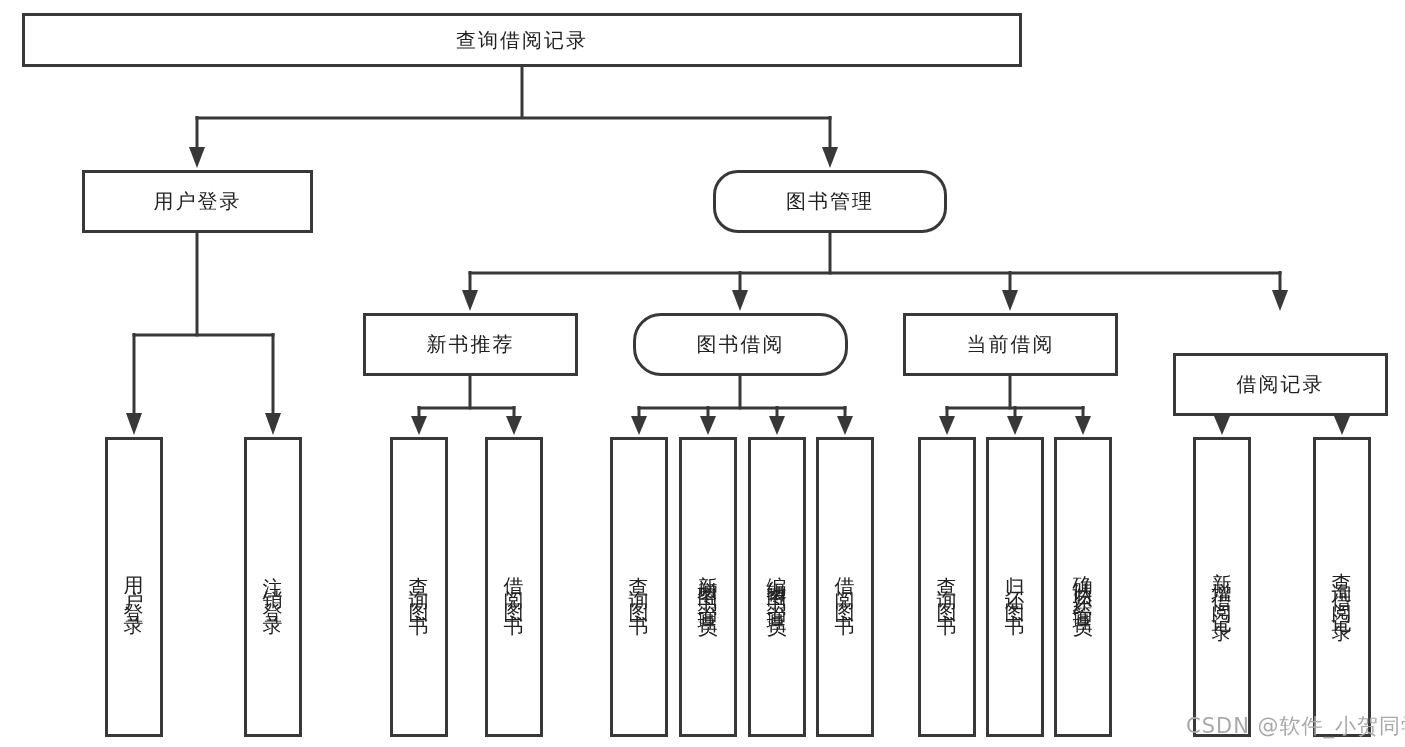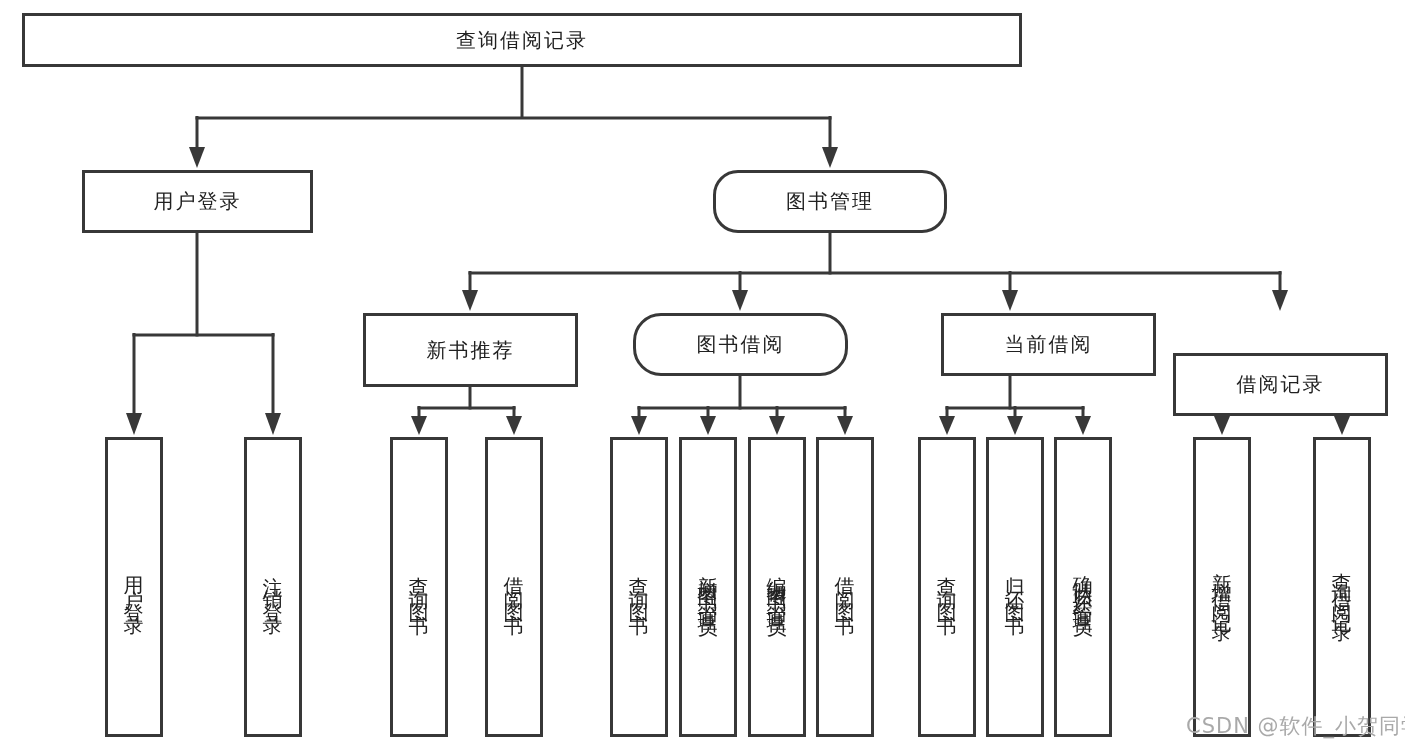--- a/index.html
+++ b/index.html
@@ -108,23 +108,23 @@
       <line x1="1342" y1="406" x2="1342" y2="418"></line>
       <polygon points="1334,416 1350,416 1342,435"></polygon>
     </g>
   </svg>
 
   <div class="node" style="left:22px;top:13px;width:1000px;height:54px;">查询借阅记录</div>
 
   <div class="node" style="left:82px;top:170px;width:231px;height:63px;">用户登录</div>
   <div class="node" style="left:713px;top:170px;width:234px;height:63px;border-radius:25px;">图书管理</div>
 
-  <div class="node" style="left:363px;top:313px;width:215px;height:74px;">新书推荐</div>
+  <div class="node" style="left:363px;top:313px;width:215px;height:63px;">新书推荐</div>
   <div class="node" style="left:633px;top:313px;width:215px;height:63px;border-radius:28px;">图书借阅</div>
-  <div class="node" style="left:903px;top:313px;width:215px;height:63px;margin-left:38px;">当前借阅</div>
+  <div class="node" style="left:903px;top:313px;width:215px;height:63px;">当前借阅</div>
   <div class="node" style="left:1173px;top:313px;width:215px;height:63px;margin-top:40px;">借阅记录</div>
 
   <div class="leaf ls-wide" style="left:105px;">用户登录</div>
   <div class="leaf ls-wide" style="left:244px;">注销登录</div>
 
   <div class="leaf ls-wide" style="left:390px;">查询图书</div>
   <div class="leaf ls-wide" style="left:485px;">借阅图书</div>
 
   <div class="leaf ls-wide" style="left:610px;">查询图书</div>
   <div class="leaf ls-tight" style="left:679px;">新增图书（管理员）</div>

